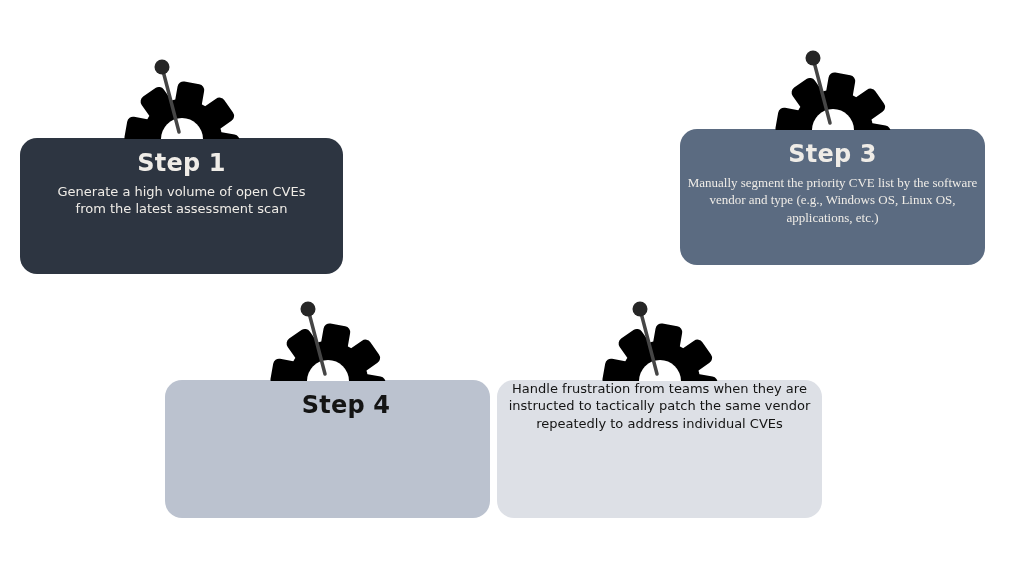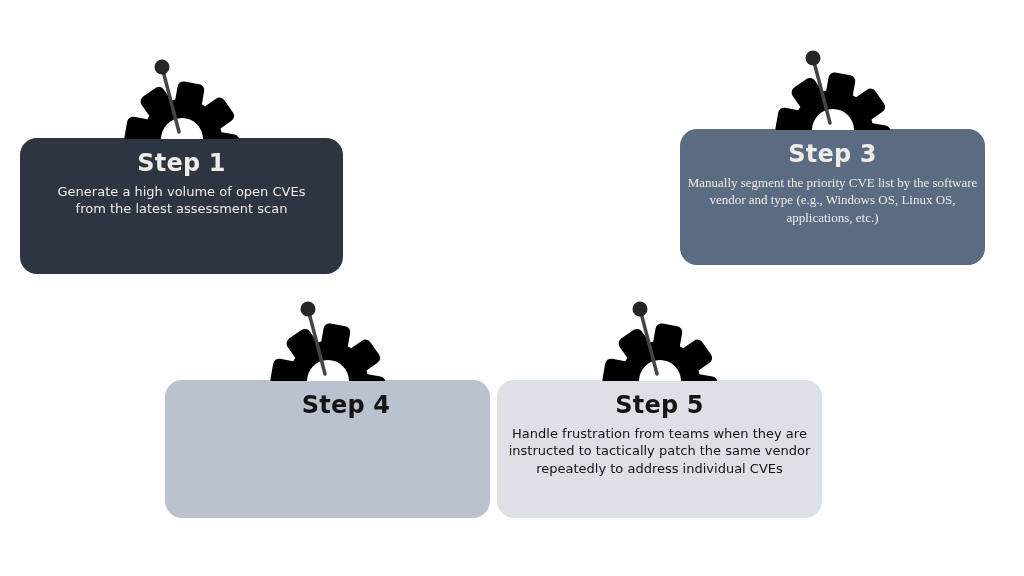--- a/index.html
+++ b/index.html
@@ -105,17 +105,16 @@
     <svg class="gear-svg" width="140" height="90" viewBox="-70 -90 140 90">
         <use href="#gear-pin"></use>
       </svg>
     <div class="step-title">Step 4</div>
   </div>
 
   <div class="card step-5">
     <svg class="gear-svg" width="140" height="90" viewBox="-70 -90 140 90">
         <use href="#gear-pin"></use>
       </svg>
-    <div class="step-title">Step 5</div>
     <div class="step-desc">Handle frustration from teams when they are instructed to tactically patch the same vendor repeatedly to address individual CVEs</div>
   </div>
 
 </div>
 
 </body></html>

